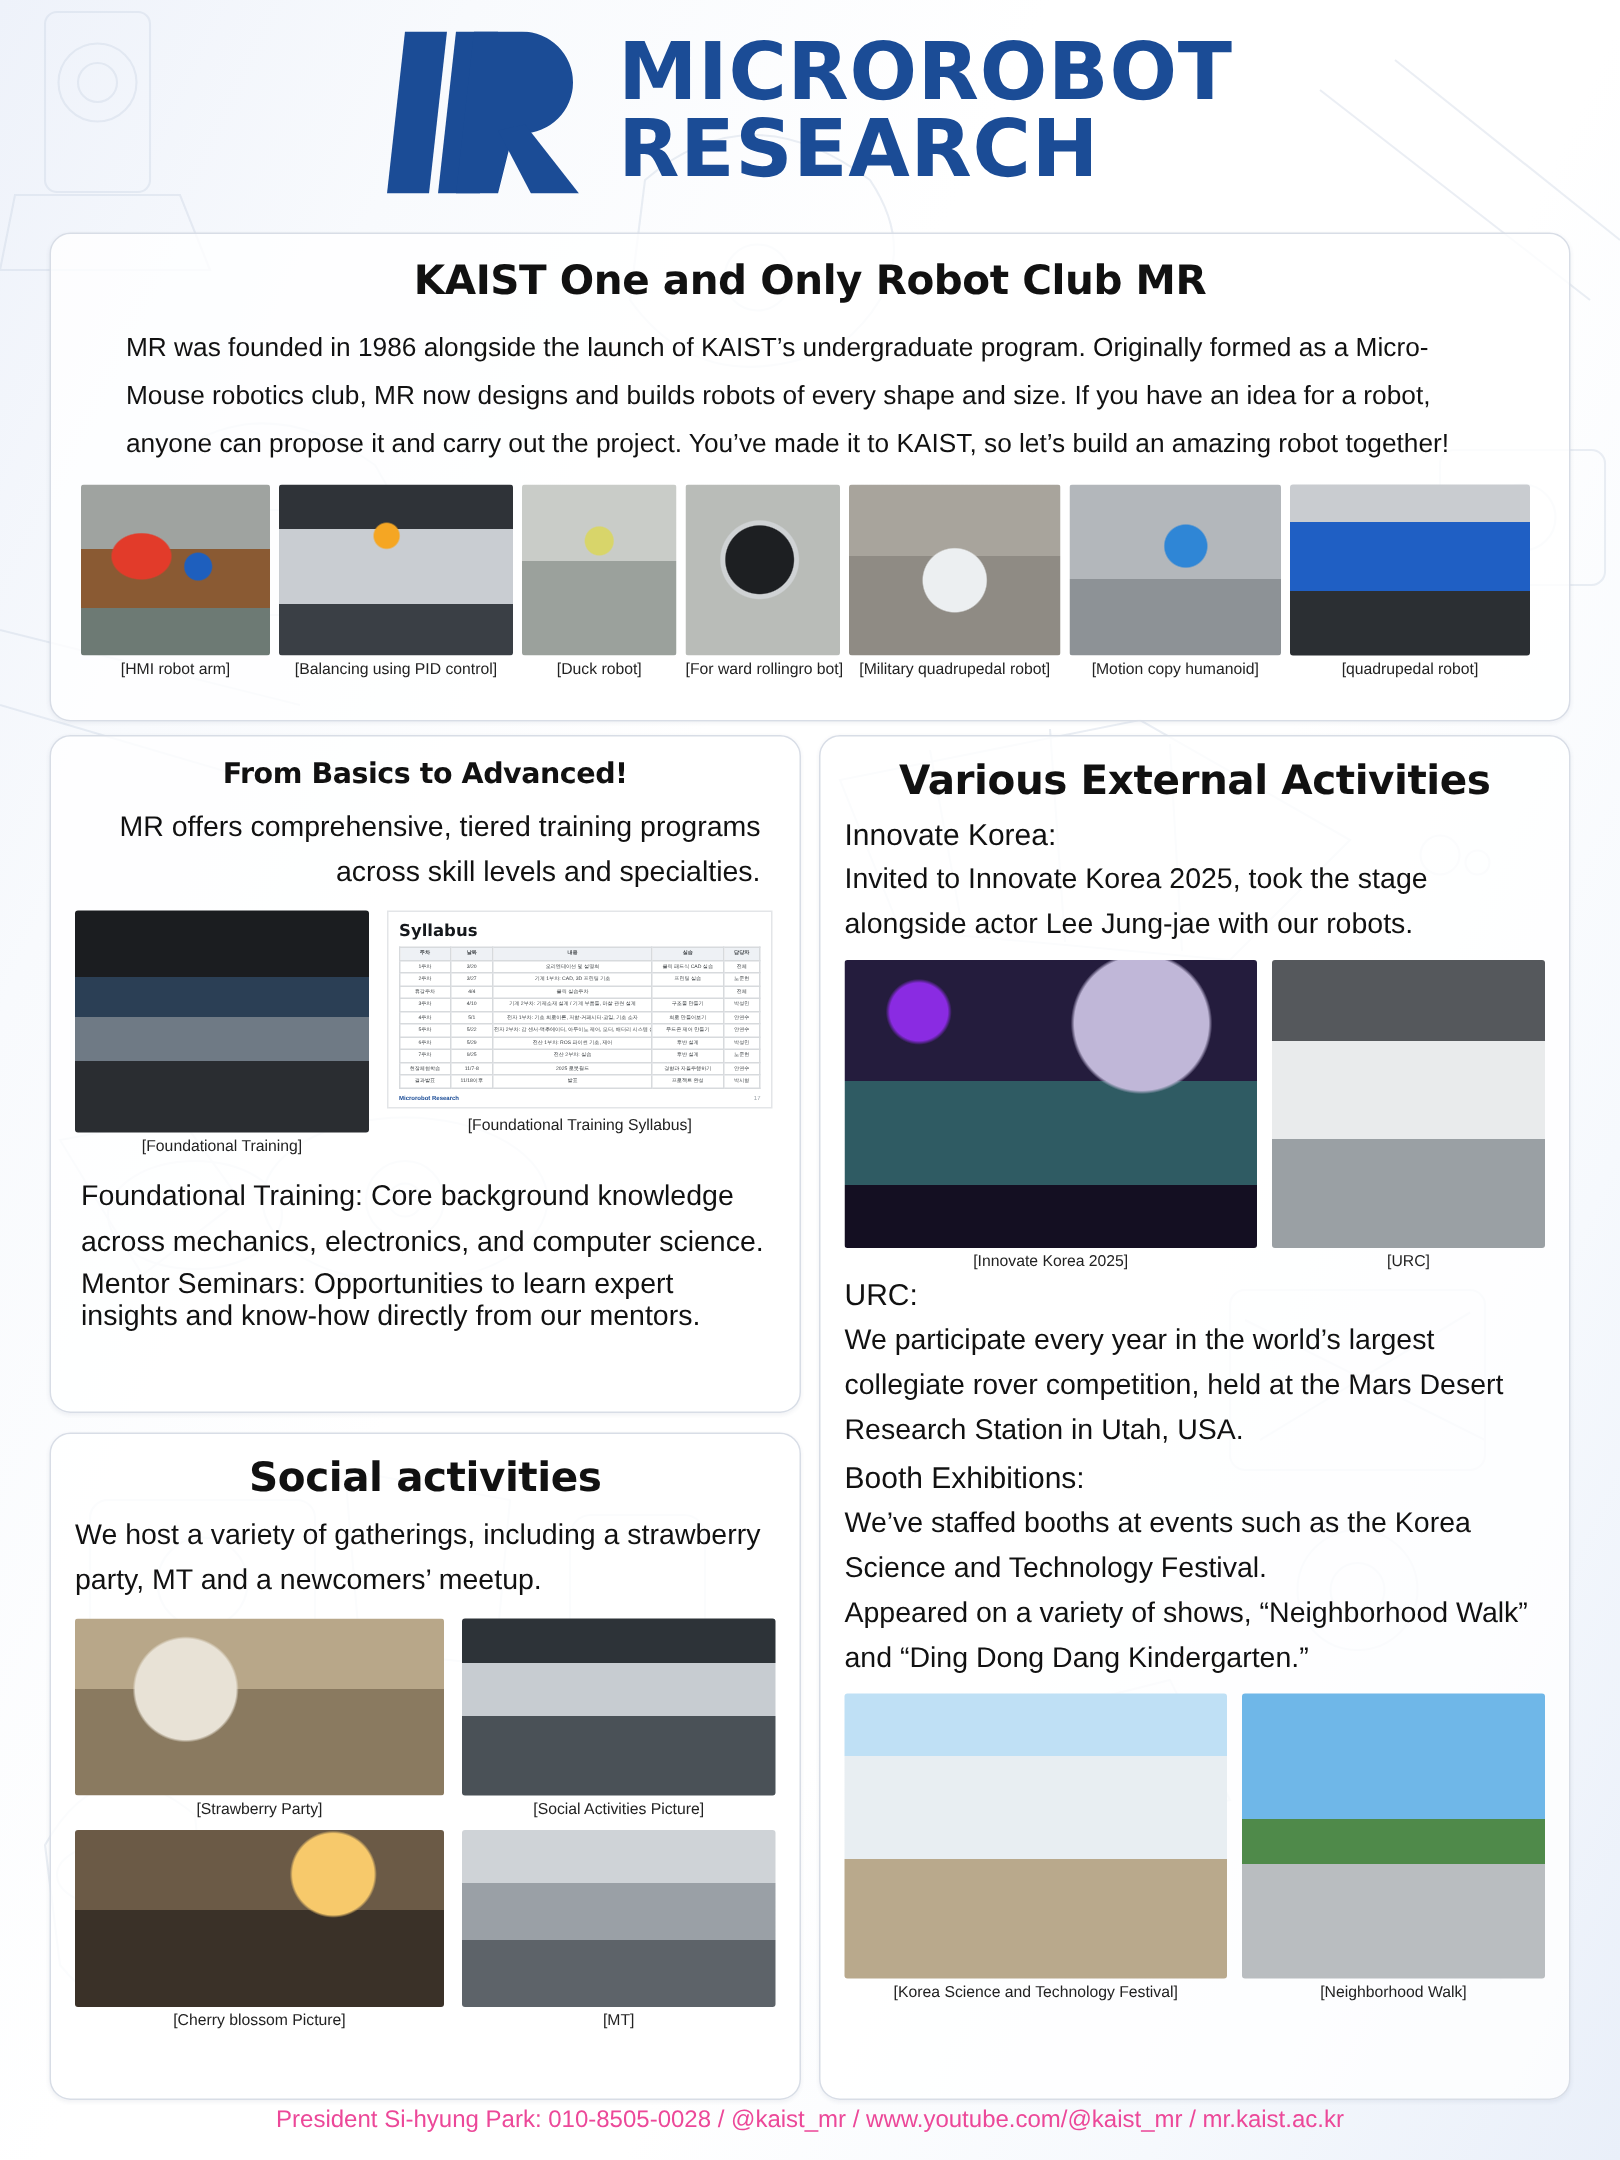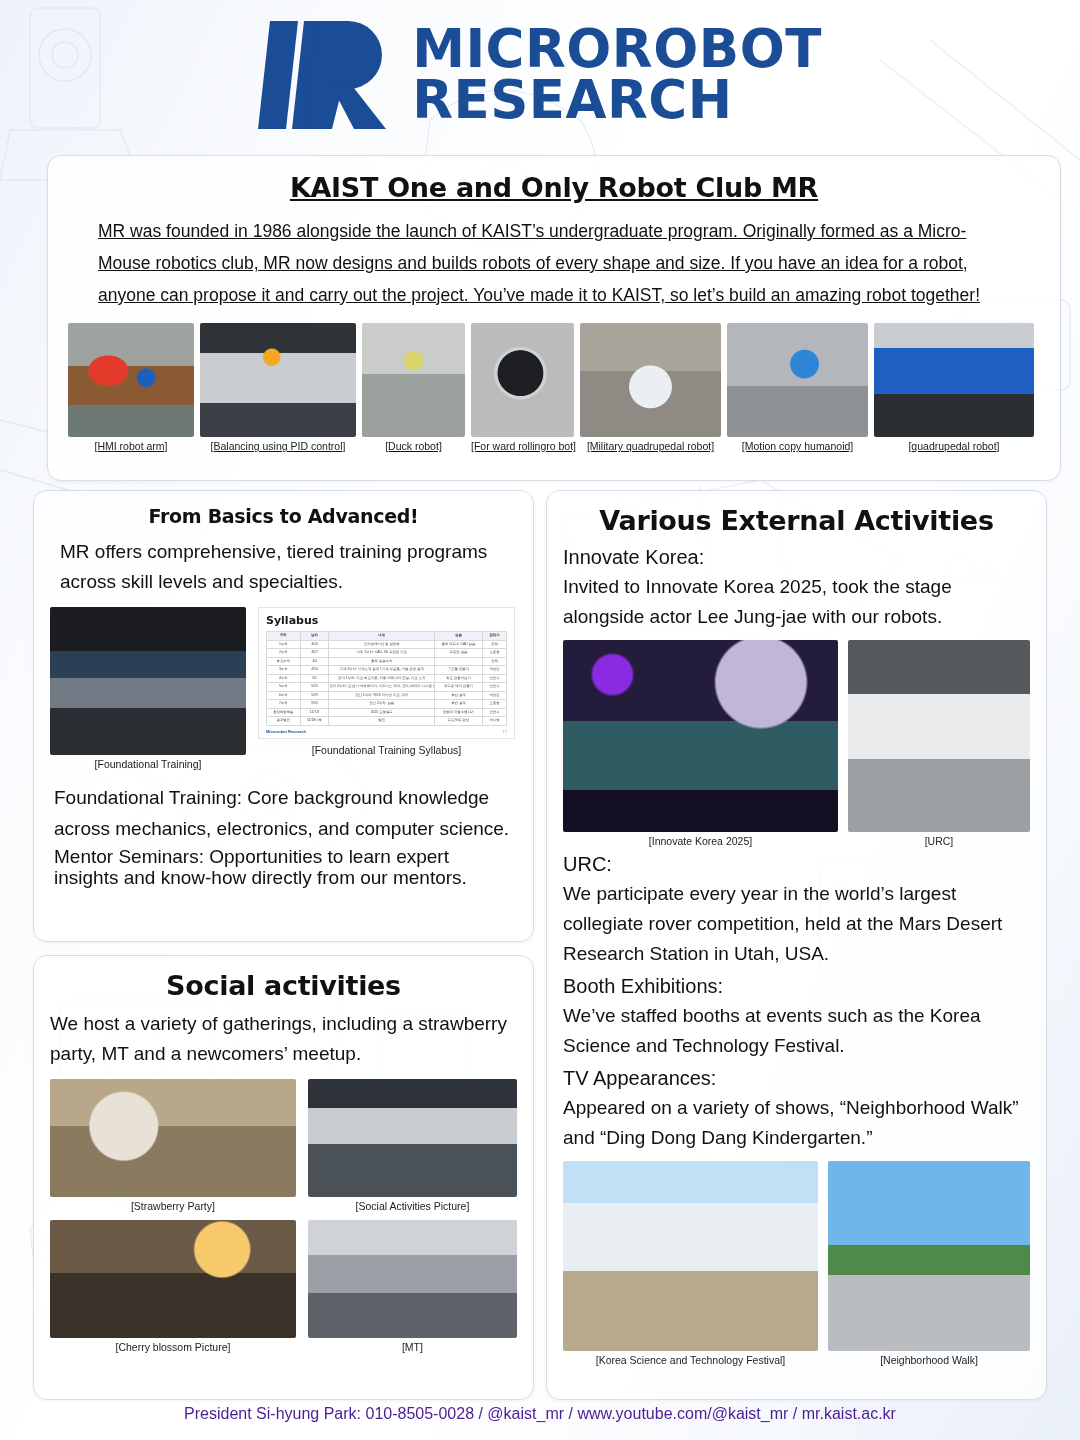--- a/index.html
+++ b/index.html
@@ -32,48 +32,48 @@
     border:1px solid #d8dde6; border-radius:14px;
     box-shadow:0 1px 3px rgba(40,60,100,.07);
   }
   .card-title {
     text-align:center; font-family:"DejaVu Sans", sans-serif;
     font-weight:700; color:#111; letter-spacing:-.3px;
   }
   .body-p { color:#111; }
 
   
-  #card-intro { left:47px; top:155px; width:1014px; height:326px; padding:16px 20px 12px;text-decoration:underline; }
+  #card-intro { left:33px; top:155px; width:1014px; height:326px; padding:16px 20px 12px; }
   #card-intro .card-title { font-size:27px; margin-bottom:12px; }
   #card-intro .body-p { font-size:17.5px; line-height:32px; padding:0 30px; }
 
   .photo-row { display:flex; gap:6px; align-items:flex-end; margin-top:12px; }
   .ph { border-radius:2px; overflow:hidden; position:relative; }
   .cap { font-size:10.5px; color:#222; text-align:center; margin-top:3px;
          font-family:"Liberation Sans", sans-serif; white-space:nowrap; }
 
   
   #card-basics { left:33px; top:490px; width:501px; height:452px; padding:14px 16px 10px; }
   #card-basics .card-title { font-size:19px; margin-bottom:10px; }
-  #card-basics .sub { font-size:19px; line-height:30px; text-align:left; padding:0 10px; }
+  #card-basics .sub { font-size:19px; line-height:30px; text-align:right; padding:0 10px; }
 
   
   #card-ext { left:546px; top:490px; width:501px; height:910px; padding:14px 16px 10px; }
   #card-ext .card-title { font-size:27px; margin-bottom:6px; }
   #card-ext .h { font-size:20px; line-height:30px; margin-top:2px; }
   #card-ext .t { font-size:19px; line-height:30px; }
 
   
   #card-social { left:33px; top:955px; width:501px; height:445px; padding:14px 16px 10px; }
   #card-social .card-title { font-size:27px; margin-bottom:8px; }
   #card-social .sub { font-size:19px; line-height:30px; }
 
   .footer {
     position:absolute; left:0; top:1405px; width:1080px; text-align:center;
-    font-size:16px; color:#4c1d95;
+    font-size:16px; color:#ec4899;
   }
 
   
   .pg { background-size:cover; background-position:center; }
   .p-hmi{background:
       radial-gradient(ellipse at 32% 42%,#e23b2a 0 16%,transparent 17%),
       radial-gradient(circle at 62% 48%,#1e5fbe 0 9%,transparent 10%),
       linear-gradient(#9fa3a0 0 38%,#8a5a33 38% 72%,#6d7a74 72% 100%);}
   .p-bal{background:
       radial-gradient(circle at 46% 30%,#f5a623 0 7%,transparent 8%),
@@ -351,21 +351,20 @@
         <div class="cap">[URC]</div>
       </div>
     </div>
 
     <div class="h">URC:</div>
     <div class="t">We participate every year in the world’s largest collegiate rover competition, held at the Mars Desert Research Station in Utah, USA.</div>
 
     <div class="h">Booth Exhibitions:</div>
     <div class="t">We’ve staffed booths at events such as the Korea Science and Technology Festival.</div>
 
-    <div class="h">TV Appearances:</div>
     <div class="t">Appeared on a variety of shows, “Neighborhood Walk” and “Ding Dong Dang Kindergarten.”</div>
 
     <div style="display:flex; gap:10px; margin-top:8px; align-items:flex-end;">
       <div style="flex:1;">
         <div class="ph pg p-fest" style="height:190px;"></div>
         <div class="cap">[Korea Science and Technology Festival]</div>
       </div>
       <div style="width:202px;">
         <div class="ph pg p-nbhd" style="height:190px;"></div>
         <div class="cap">[Neighborhood Walk]</div>

